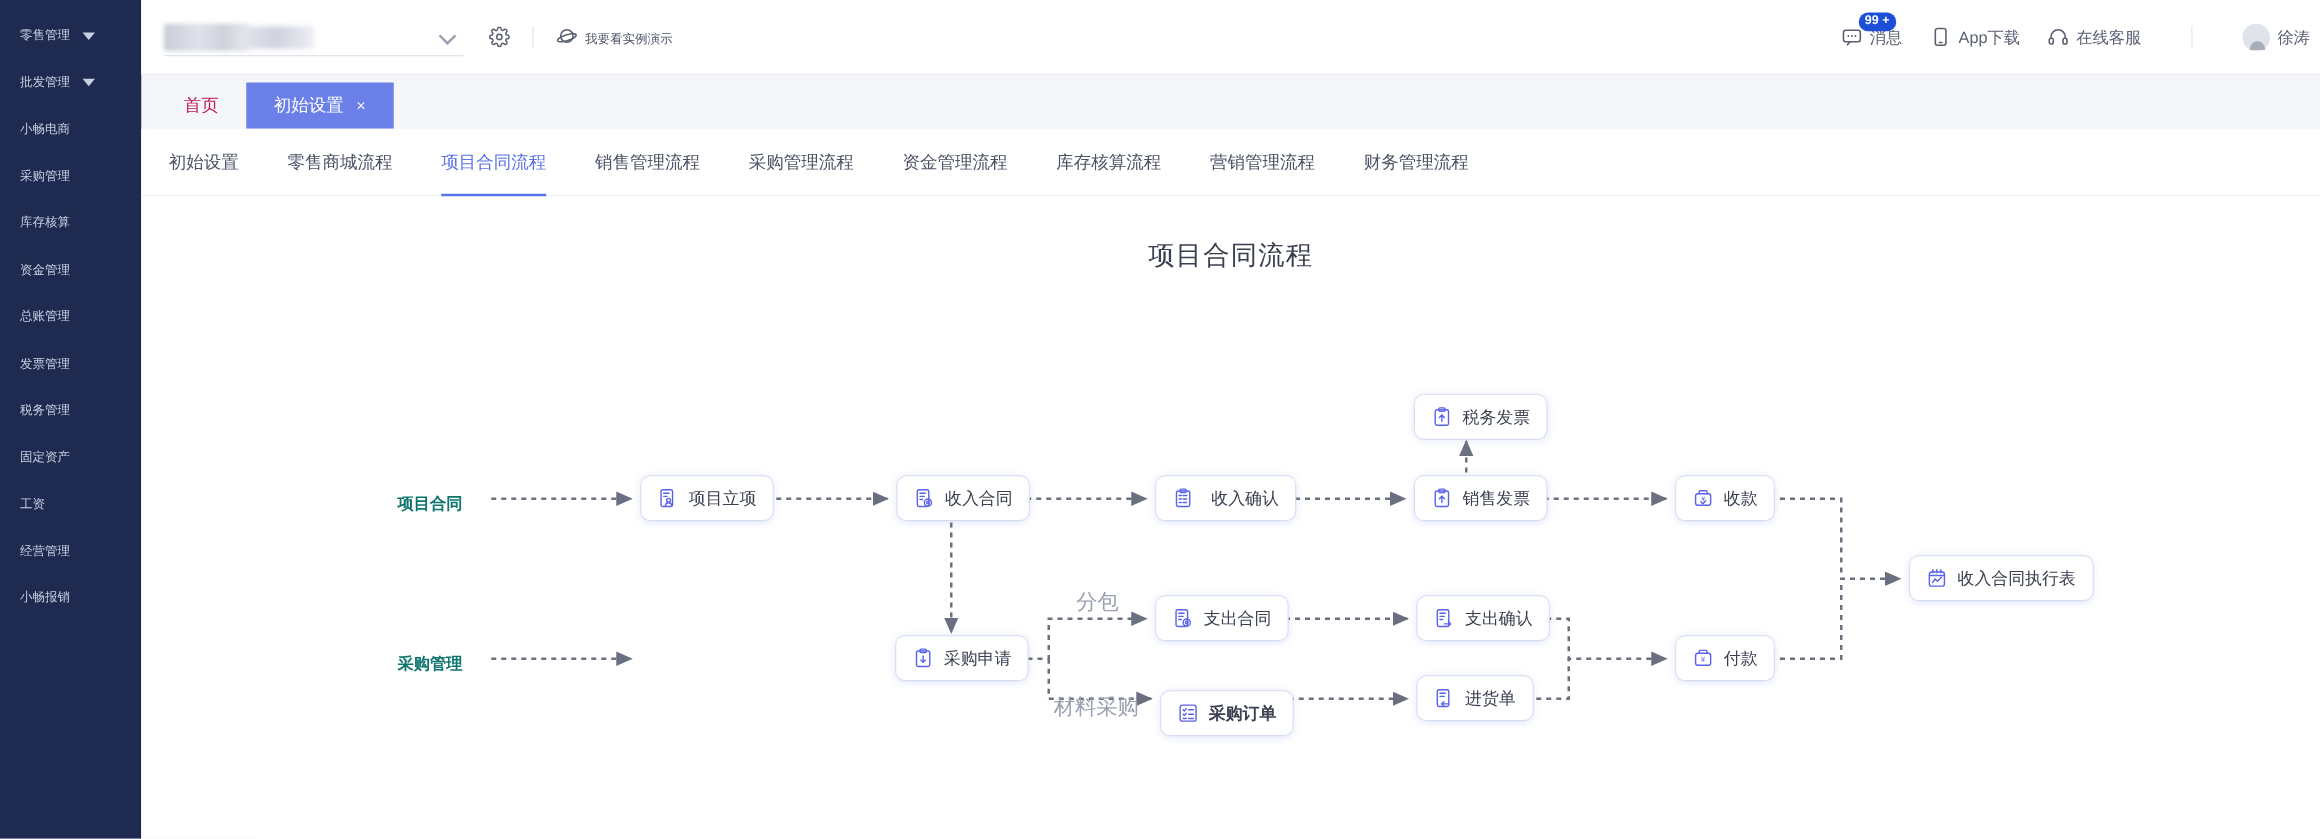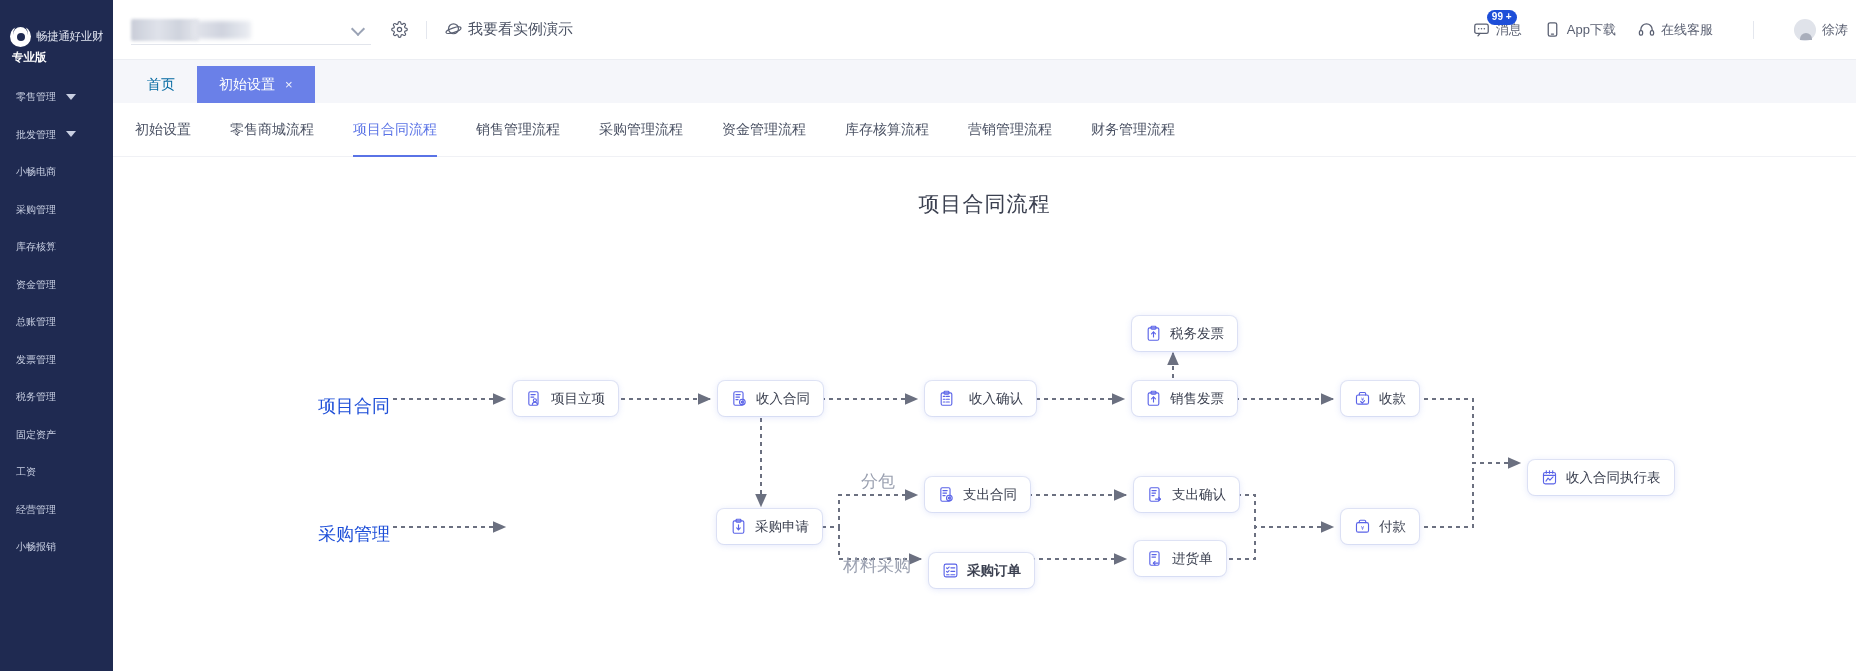--- a/index.html
+++ b/index.html
@@ -70,21 +70,21 @@
     background: linear-gradient(90deg,#e3e5ec,#cfd3de,#eceef3);
     filter: blur(2px); border-radius:2px;
   }
   .chev-down {
     position:absolute; right:8px; top:9px; width:10px; height:10px;
     border-right:2px solid #9aa3b5; border-bottom:2px solid #9aa3b5;
     transform: rotate(45deg);
   }
   .gear-btn { margin-left: 20px; cursor:pointer; display:flex; align-items:center; }
   .vsep { width:1px; height:18px; background:#e4e7ee; margin:0 18px; }
-  .demo-link { display:flex; align-items:center; gap:6px; color:#4b5264; font-size:15px; cursor:pointer; }
+  .demo-link { display:flex; align-items:flex-end; gap:6px; color:#4b5264; font-size:10px; cursor:pointer; }
 
   .topbar-right {
     margin-left:auto; display:flex; align-items:center; padding-right:8px; gap:22px;
   }
   .tr-item { display:flex; align-items:center; gap:6px; color:#5a6072; font-size:13px; cursor:pointer; position:relative; }
   .badge {
     position:absolute; top:-11px; left:14px; background:#1d4ed8; color:#fff;
     font-size:10px; line-height:14px; height:15px; padding:0 5px; border-radius:8px;
     font-weight:bold; white-space:nowrap;
   }
@@ -97,21 +97,21 @@
     border-radius:6px 6px 0 0; background:#a9aebb;
   }
   .avatar-wrap { position:relative; width:22px;height:22px;}
 
   
   .tabstrip {
     height: 43px; background:#f5f6fa; display:flex; align-items:flex-end; padding-left:12px;
   }
   .tab {
     height: 37px; padding: 0 22px; display:flex; align-items:center; font-size:14px;
-    color:#0369a1; cursor:pointer;
+    color:#be185d; cursor:pointer;
   }
   .tab.active { background:#6a80e8; color:#ffffff; }
   .tab .closex { margin-left:10px; font-size:13px; opacity:.9; }
 
   
   .content {
     flex:1 1 auto; background:#ffffff; margin:0; position:relative; overflow:hidden;
   }
   .navrow {
     height: 54px; display:flex; align-items:center; padding-left: 22px;
@@ -139,42 +139,33 @@
   
   .canvas { position:relative; width:100%; height: 420px; }
   .node {
     position:absolute; height:35px; background:#ffffff; border-radius:7px;
     box-shadow: 0 1px 7px rgba(90,115,230,0.20), 0 0 0 1px rgba(230,233,245,0.9);
     display:flex; align-items:center; padding:0 13px; gap:8px; cursor:pointer;
     font-size:13.5px; color:#3b4050; white-space:nowrap;
   }
   .ic { width:17px; height:17px; flex:0 0 17px; display:block; }
   .rowlabel {
-    position:absolute; font-size:18px; color:#1d4ed8; white-space:nowrap;
+    position:absolute; font-size:13px; color:#0f766e; white-space:nowrap;font-weight:bold;
   }
   .edgelabel {
     position:absolute; font-size:17px; color:#9aa0b0; white-space:nowrap;
   }
   svg.wires { position:absolute; left:0; top:0; width:100%; height:100%; pointer-events:none; }
 </style>
 </head>
 <body>
 
 <div id="app">
 
   <div class="sidebar">
-    <div class="logo-wrap">
-      <div class="logo-row">
-        <span class="logo-mark">
-            <span class="inner"></span>
-          </span>
-        <span class="logo-text">畅捷通好业财</span>
-      </div>
-      <div class="logo-sub">专业版</div>
-    </div>
     <div class="menu" id="sidebar-menu">
         <div class="menu-item">
           <span>零售管理</span>
           <span class="caret"></span>
         </div>
         <div class="menu-item">
           <span>批发管理</span>
           <span class="caret"></span>
         </div>
         <div class="menu-item">
@@ -403,21 +394,21 @@
           </div>
           <div class="node" style="left: 1228px; top: 163px;">
             <svg class="ic" viewBox="0 0 24 24">
               <rect x="3.5" y="7" width="17" height="13" rx="2.5" stroke="#5a63e8" stroke-width="1.6" fill="none" stroke-linecap="round" stroke-linejoin="round"></rect>
               <path d="M7.5 7V5.2a1.6 1.6 0 0 1 1.6-1.6h5.8a1.6 1.6 0 0 1 1.6 1.6V7" stroke="#5a63e8" stroke-width="1.6" fill="none" stroke-linecap="round" stroke-linejoin="round"></path>
               <text x="12" y="15" font-size="7" fill="#5a63e8" text-anchor="middle" font-family="DejaVu Sans">¥</text>
               <path d="M9.5 16.2l2.2 2.2 3.2-3.4" stroke="#5a63e8" stroke-width="1.6" fill="none" stroke-linecap="round" stroke-linejoin="round"></path>
             </svg>
             <span>收款</span>
           </div>
-          <div class="node" style="left: 1415px; top: 242px;">
+          <div class="node" style="left: 1415px; top: 227px;">
             <svg class="ic" viewBox="0 0 24 24">
               <rect x="3.5" y="5" width="17" height="16" rx="2.5" stroke="#5a63e8" stroke-width="1.6" fill="none" stroke-linecap="round" stroke-linejoin="round"></rect>
               <line x1="3.5" y1="9" x2="20.5" y2="9" stroke="#5a63e8" stroke-width="1.6" fill="none" stroke-linecap="round" stroke-linejoin="round"></line>
               <line x1="7.5" y1="2.5" x2="7.5" y2="6" stroke="#5a63e8" stroke-width="1.6" fill="none" stroke-linecap="round" stroke-linejoin="round"></line>
               <line x1="12" y1="2.5" x2="12" y2="6" stroke="#5a63e8" stroke-width="1.6" fill="none" stroke-linecap="round" stroke-linejoin="round"></line>
               <line x1="16.5" y1="2.5" x2="16.5" y2="6" stroke="#5a63e8" stroke-width="1.6" fill="none" stroke-linecap="round" stroke-linejoin="round"></line>
               <path d="M7 17l3-4 2.6 2.6L17 11" stroke="#5a63e8" stroke-width="1.6" fill="none" stroke-linecap="round" stroke-linejoin="round"></path>
             </svg>
             <span>收入合同执行表</span>
           </div>

